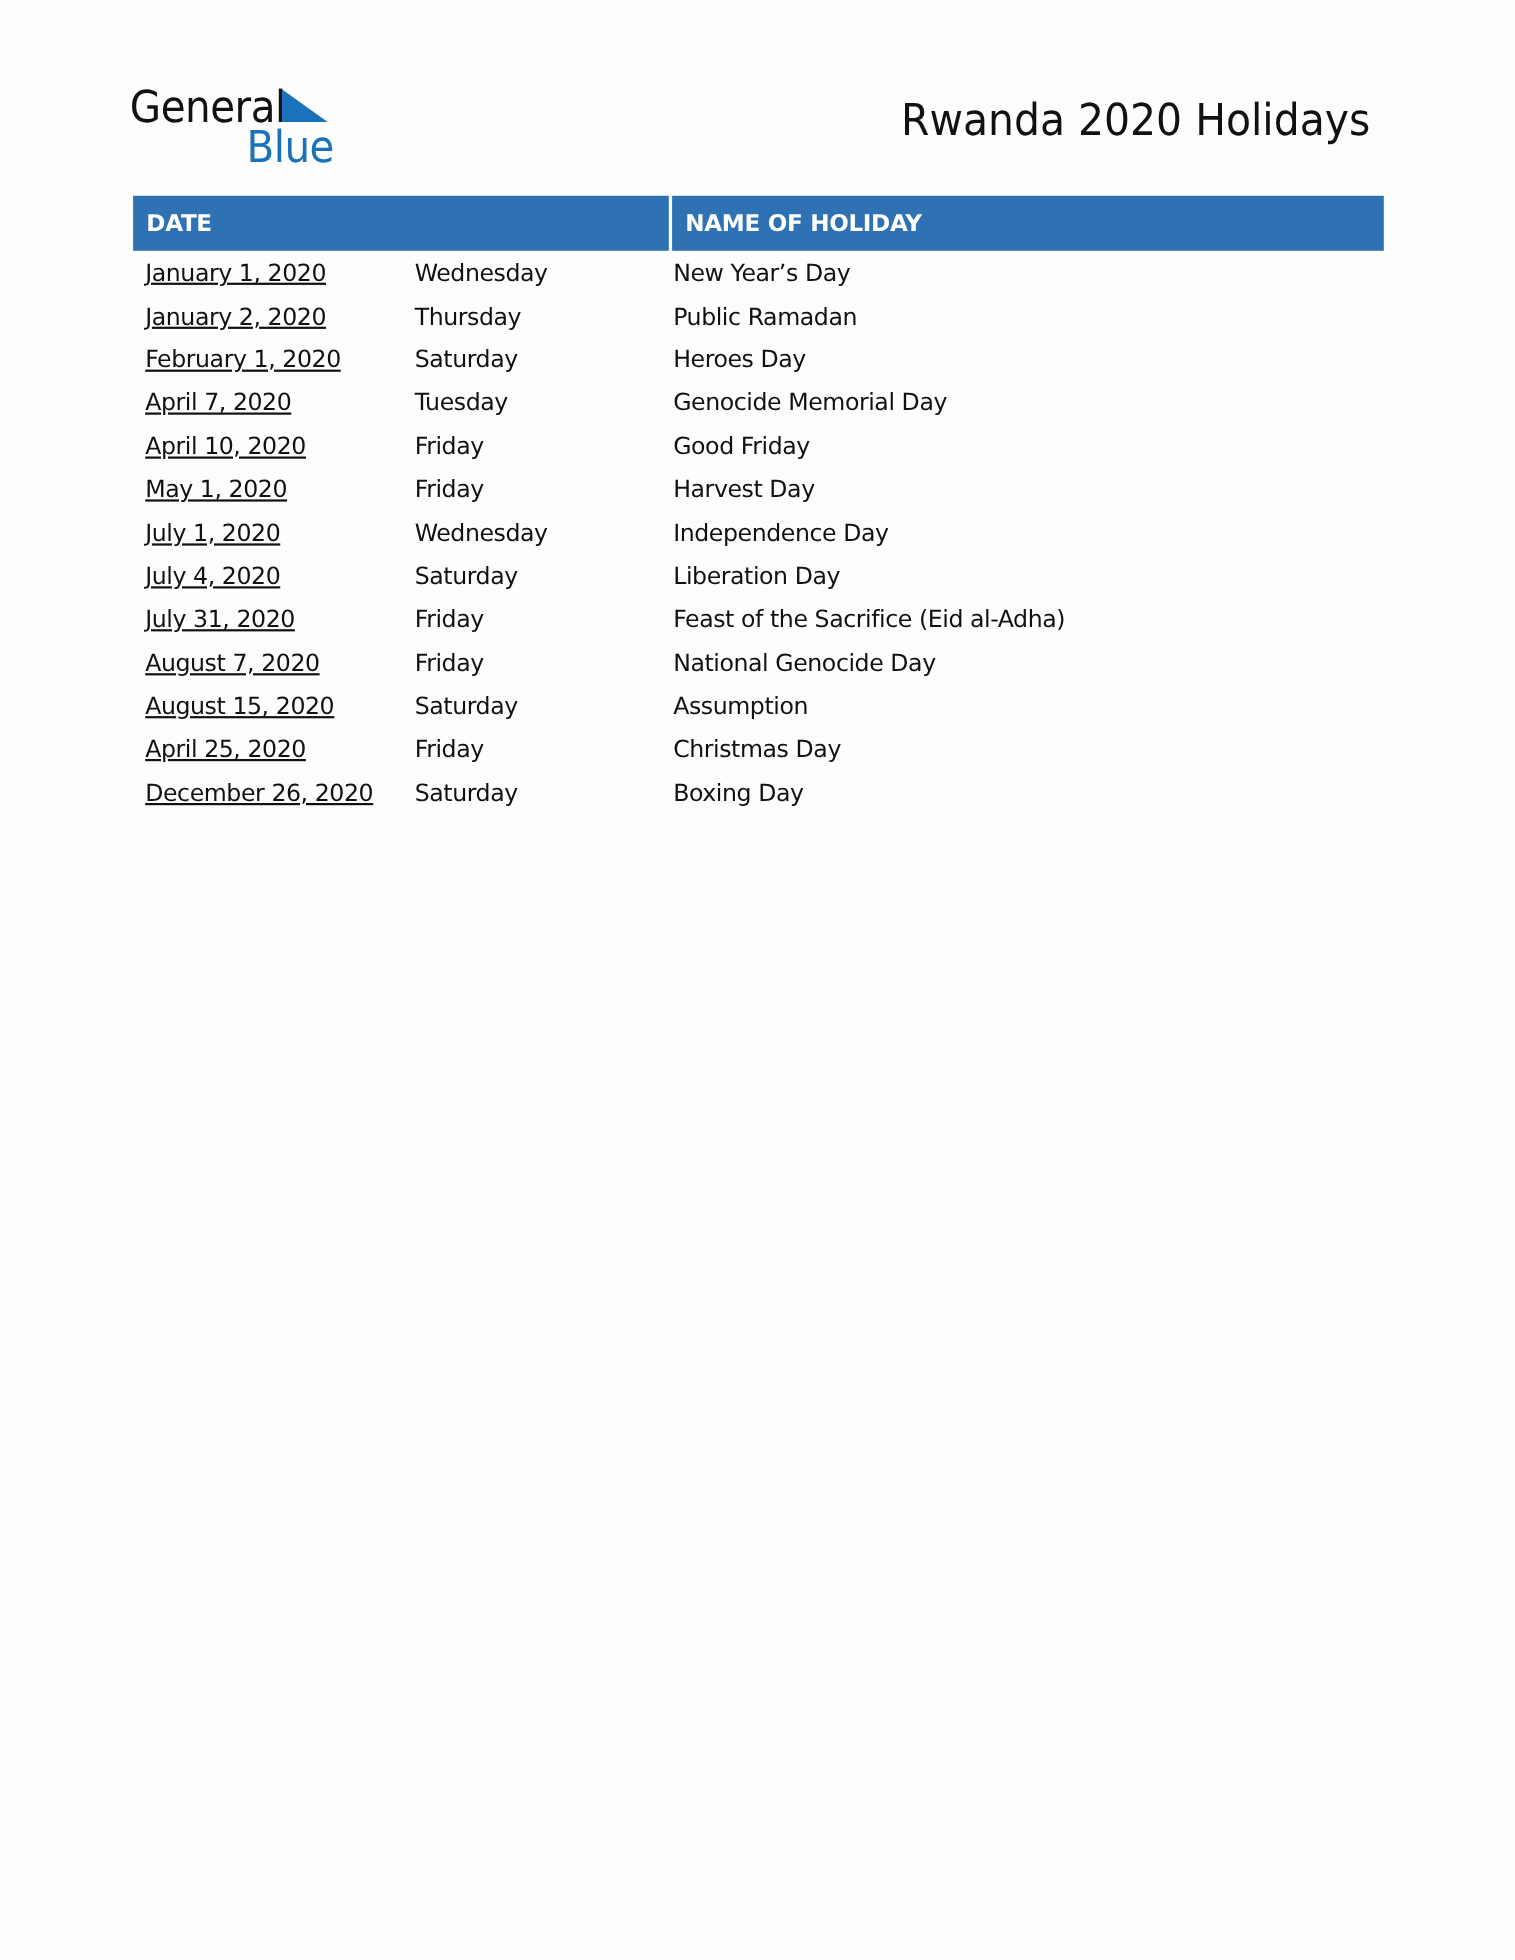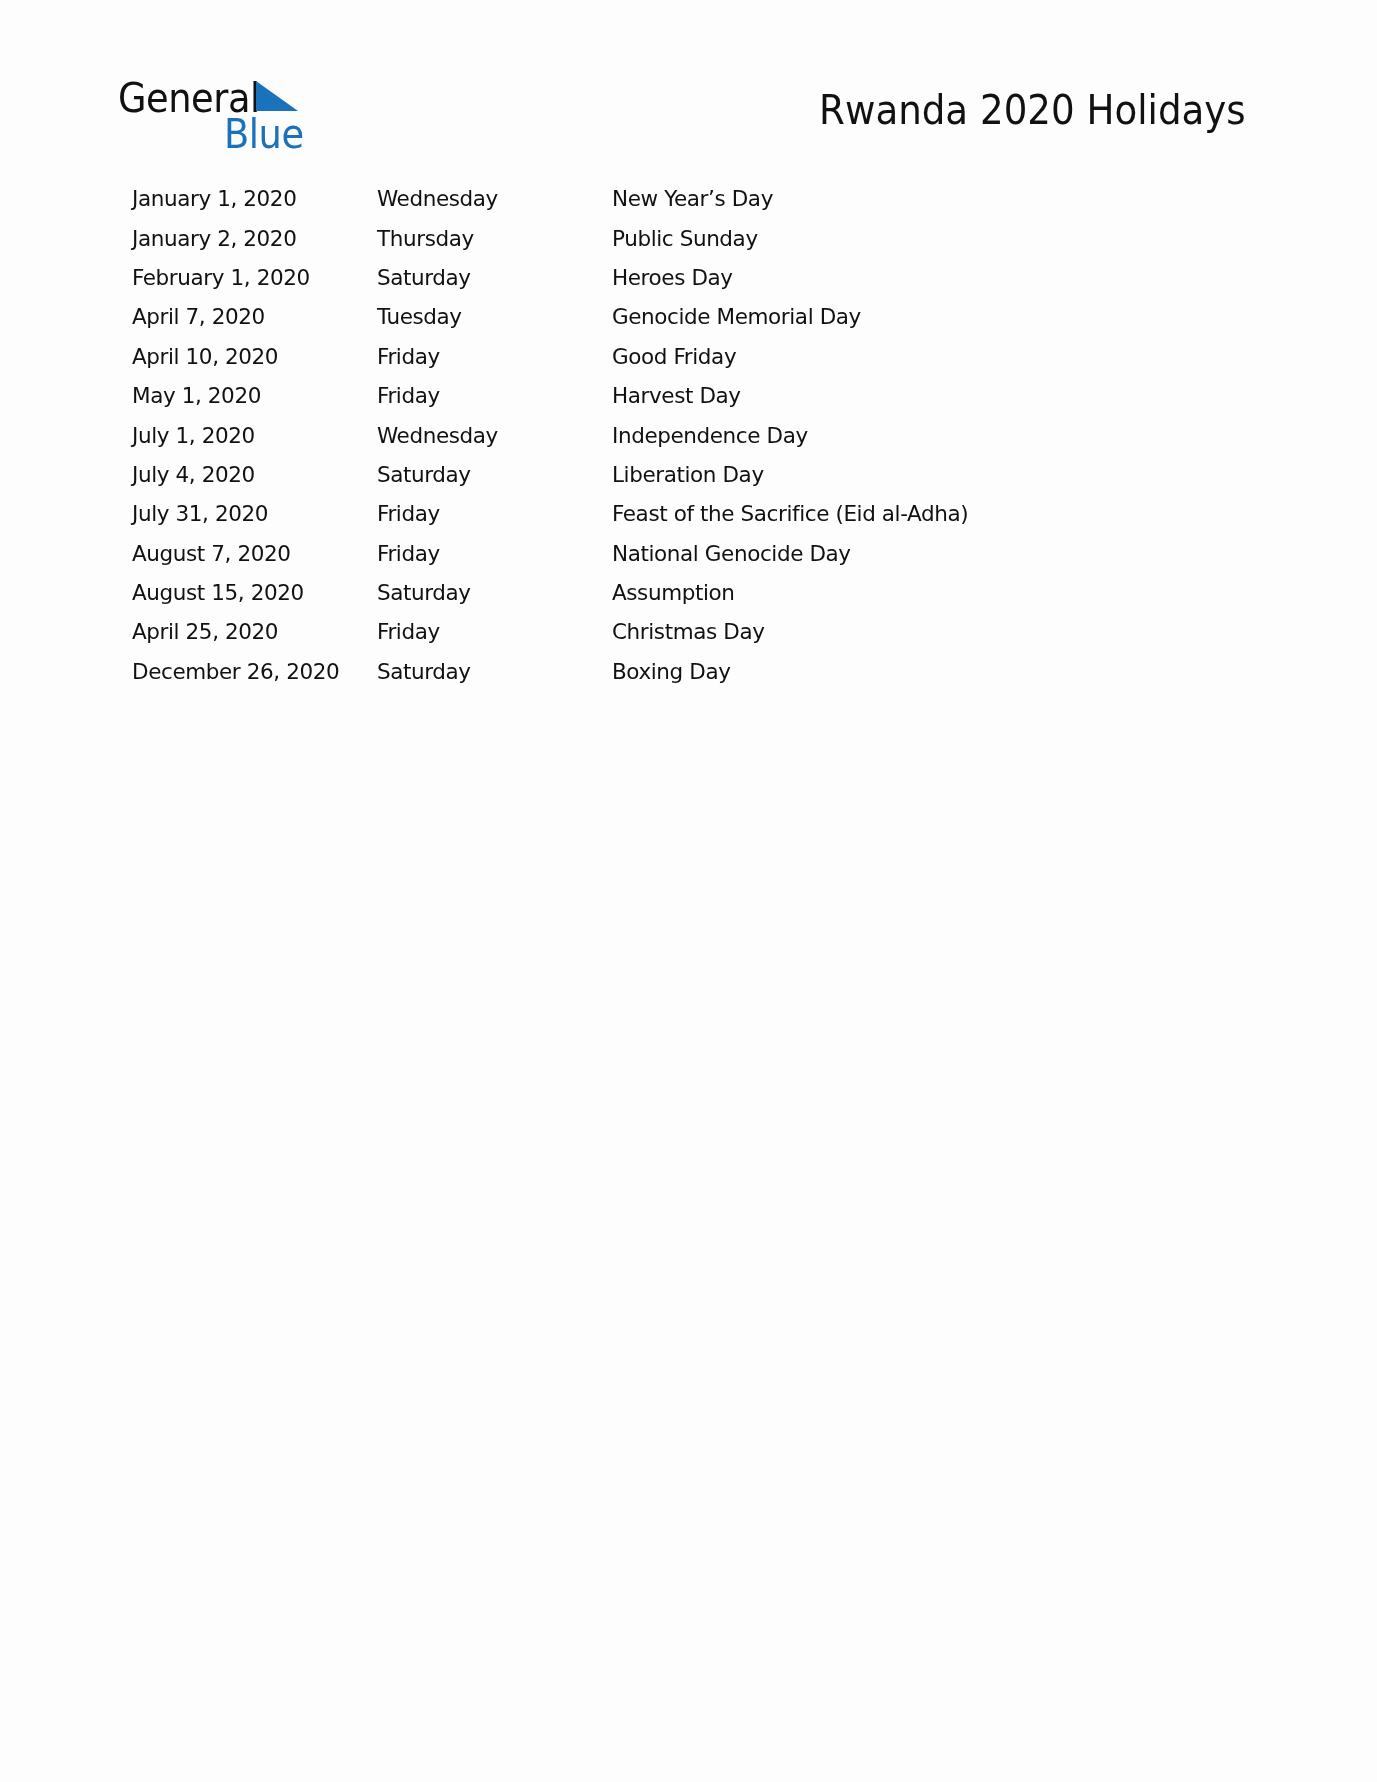--- a/index.html
+++ b/index.html
@@ -30,48 +30,52 @@
   .th {
     background: #2f72b3; color: #fff; font-weight: bold; font-size: 21px;
     line-height: 50px; padding-left: 12px; box-sizing: border-box;
     font-family: "DejaVu Sans", sans-serif; letter-spacing: -0.3px;
   }
   .th.date { width: 487px; }
   .th.name { width: 647px; margin-left: 3px; }
   .row { display: flex; height: 39.4px; align-items: center; font-size: 21.5px;
     font-family: "DejaVu Sans", sans-serif; letter-spacing: -0.4px; color: #111; }
   .rows { padding-top: 1px; }
-  .c-date { width: 256px; padding-left: 11px; box-sizing: border-box; white-space: nowrap; }
+  .c-date { width: 256px; padding-left: 11px; box-sizing: border-box; white-space: nowrap; text-decoration: underline; }
   .c-day { width: 234px; padding-left: 0; box-sizing: border-box; white-space: nowrap; }
   .c-name { padding-left: 1px; white-space: nowrap; }
 </style>
 </head>
 <body>
 
 <div class="logo">
   <span class="logo-general">General</span>
   <svg class="logo-tri" viewBox="0 0 42 30">
     <polygon points="0,0 0,30 42,30" fill="#1a72bb"></polygon>
   </svg>
   <span class="logo-blue">Blue</span>
 </div>
 
 <div class="title">Rwanda 2020 Holidays</div>
 
 <div class="table">
+  <div class="thead">
+    <div class="th date">DATE</div>
+    <div class="th name">NAME OF HOLIDAY</div>
+  </div>
   <div class="rows">
     <div class="row">
         <span class="c-date">January 1, 2020</span>
         <span class="c-day">Wednesday</span>
         <span class="c-name">New Year’s Day</span>
       </div>
     <div class="row">
         <span class="c-date">January 2, 2020</span>
         <span class="c-day">Thursday</span>
-        <span class="c-name">Public Sunday</span>
+        <span class="c-name">Public Ramadan</span>
       </div>
     <div class="row">
         <span class="c-date">February 1, 2020</span>
         <span class="c-day">Saturday</span>
         <span class="c-name">Heroes Day</span>
       </div>
     <div class="row">
         <span class="c-date">April 7, 2020</span>
         <span class="c-day">Tuesday</span>
         <span class="c-name">Genocide Memorial Day</span>

